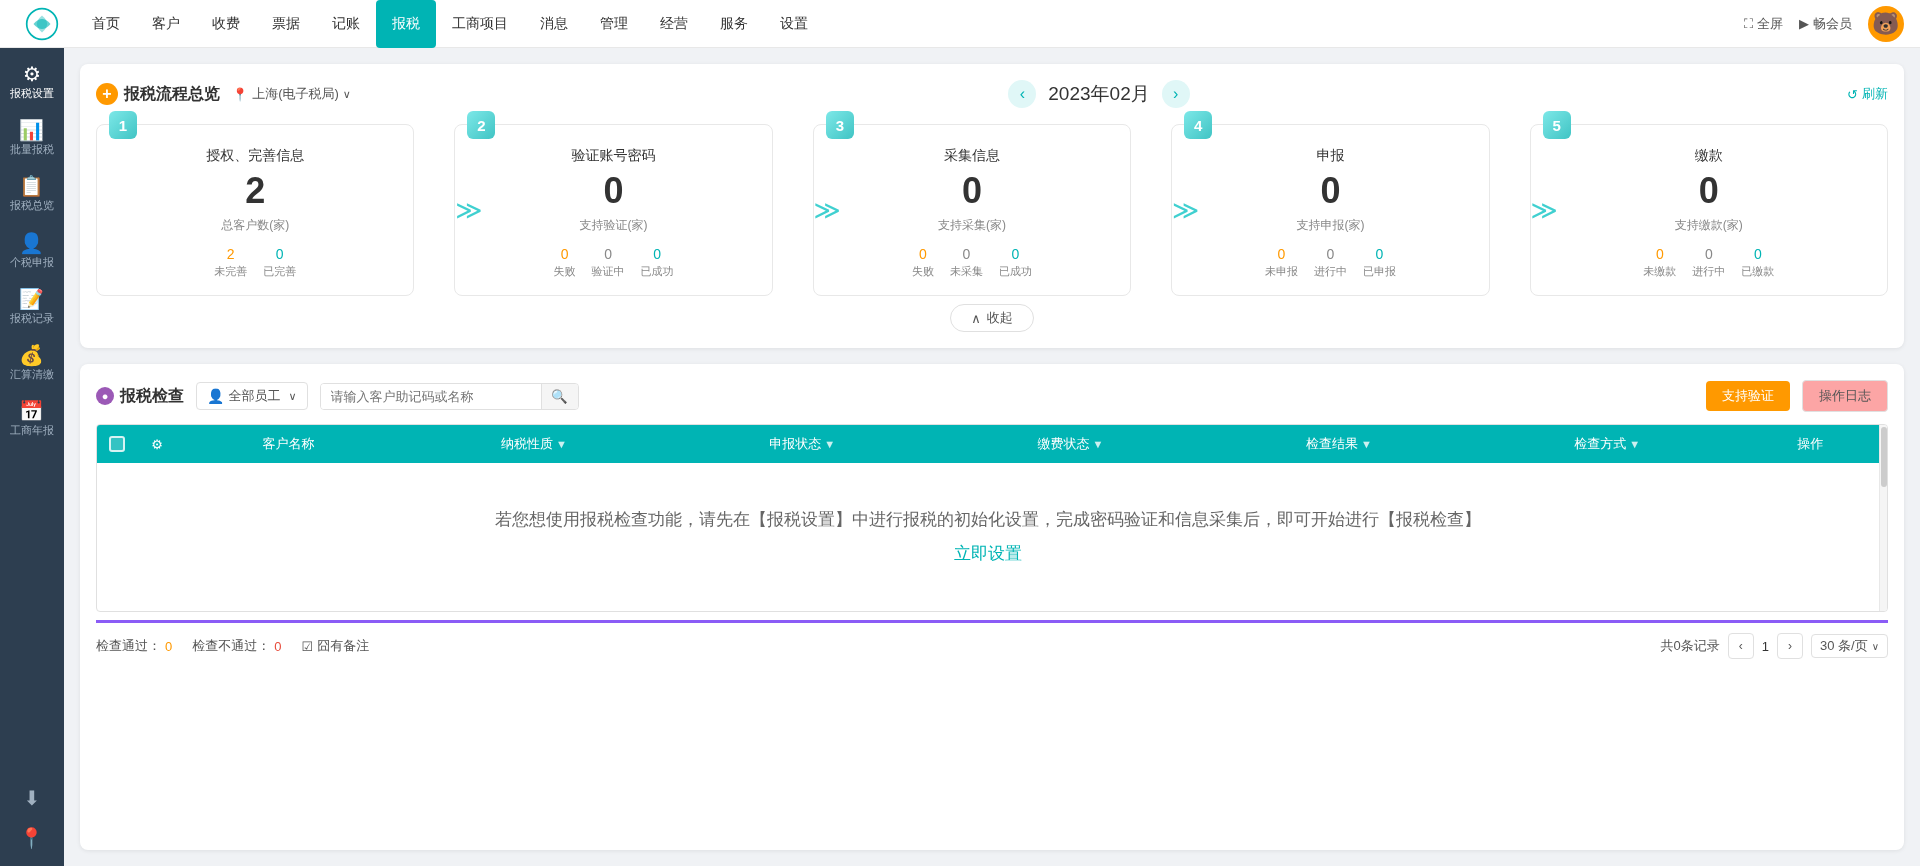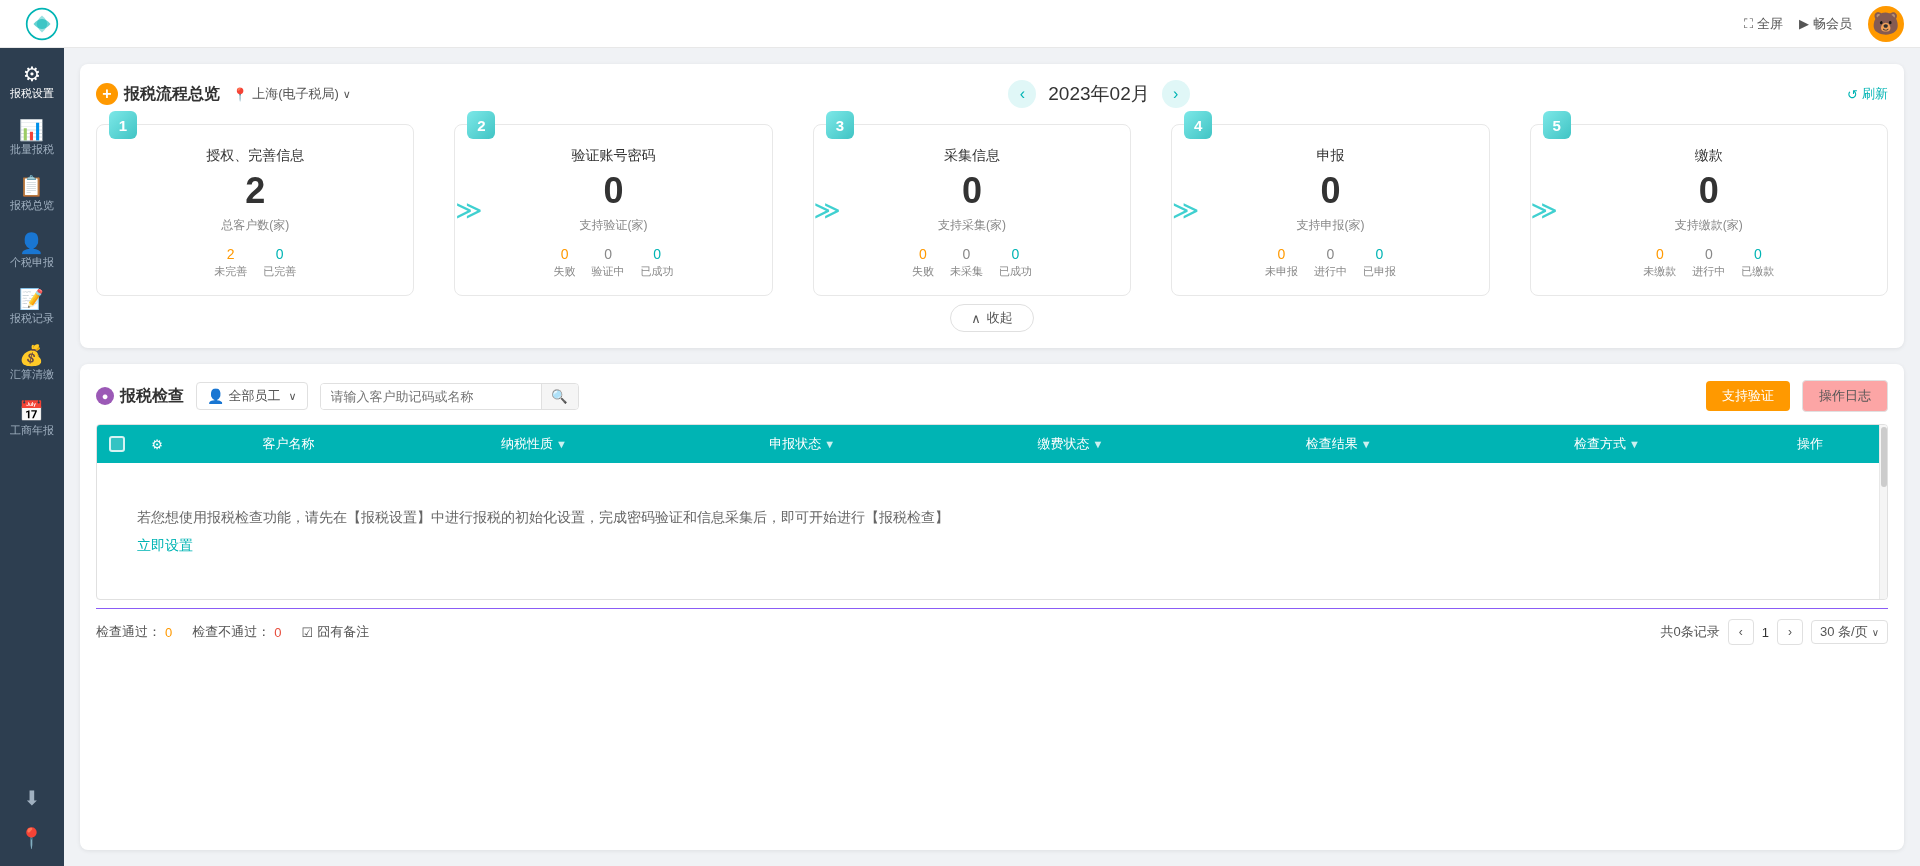--- a/index.html
+++ b/index.html
@@ -115,25 +115,25 @@
     .check-table { width: 100%; border-collapse: collapse; }
     .check-table thead tr { background: #00b4b4; color: #fff; }
     .check-table th { padding: 10px 8px; font-size: 13px; font-weight: normal; text-align: center; }
     .check-table th:first-child { width: 40px; }
     .check-table th:nth-child(2) { width: 40px; }
     .col-filter { display: inline-flex; align-items: center; gap: 3px; cursor: pointer; }
     .filter-icon { font-size: 11px; opacity: 0.8; }
     .checkbox-th { display: flex; align-items: center; justify-content: center; }
     .checkbox { width: 16px; height: 16px; border: 2px solid rgba(255,255,255,0.8); border-radius: 3px; background: rgba(255,255,255,0.2); }
 
-    .empty-msg { padding: 40px; color: #666; font-size: 14px; line-height: 2; }
+    .empty-msg { text-align: center; padding: 40px; color: #666; font-size: 17px; line-height: 2; }
     .empty-link { color: #00b4b4; cursor: pointer; text-decoration: none; }
 
     
-    .check-footer { display: flex; align-items: center; padding: 10px 0 0; border-top: 1px solid #8b5cf6; margin-top: 8px; font-size: 13px; color: #555; }
+    .check-footer { display: flex; align-items: center; padding: 10px 0 0; border-top: 3px solid #8b5cf6; margin-top: 8px; font-size: 13px; color: #555; }
     .footer-stat { display: flex; align-items: center; gap: 4px; margin-right: 20px; }
     .footer-stat-val { color: #f90; cursor: pointer; }
     .footer-stat-val.red { color: #e74c3c; }
     .note-badge { display: flex; align-items: center; gap: 4px; color: #555; margin-right: 20px; }
     .pagination { margin-left: auto; display: flex; align-items: center; gap: 8px; }
     .page-info { color: #555; }
     .page-btn { width: 26px; height: 26px; border: 1px solid #e0e0e0; border-radius: 4px; display: flex; align-items: center; justify-content: center; cursor: pointer; color: #555; font-size: 12px; background: #fff; }
     .page-current { color: #333; font-weight: 500; }
     .per-page { display: flex; align-items: center; gap: 4px; border: 1px solid #e0e0e0; border-radius: 4px; padding: 2px 8px; cursor: pointer; font-size: 13px; color: #555; }
     .scrollbar-track { width: 8px; background: #f5f5f5; border-left: 1px solid #e8e8e8; }
@@ -142,20 +142,34 @@
 </head>
 <body>
 
 <div class="top-nav">
   <div class="logo">
     <svg class="logo-icon" viewBox="0 0 40 40">
       <circle cx="20" cy="20" r="18" fill="none" stroke="#00b4b4" stroke-width="2"></circle>
       <path d="M10 20 Q20 8 30 20 Q20 32 10 20Z" fill="#00b4b4" opacity="0.6"></path>
       <path d="M20 10 Q32 20 20 30 Q8 20 20 10Z" fill="#00b4b4" opacity="0.4"></path>
     </svg>
+  </div>
+  <div class="nav-items">
+    <div class="nav-item">首页</div>
+    <div class="nav-item">客户</div>
+    <div class="nav-item">收费</div>
+    <div class="nav-item">票据</div>
+    <div class="nav-item">记账</div>
+    <div class="nav-item active">报税</div>
+    <div class="nav-item">工商项目</div>
+    <div class="nav-item">消息</div>
+    <div class="nav-item">管理</div>
+    <div class="nav-item">经营</div>
+    <div class="nav-item">服务</div>
+    <div class="nav-item">设置</div>
   </div>
   <div class="nav-right">
     <div class="nav-right-item">
       <span>⛶</span>
       <span>全屏</span>
     </div>
     <div class="nav-right-item">
       <span>▶</span>
       <span>畅会员</span>
     </div>

